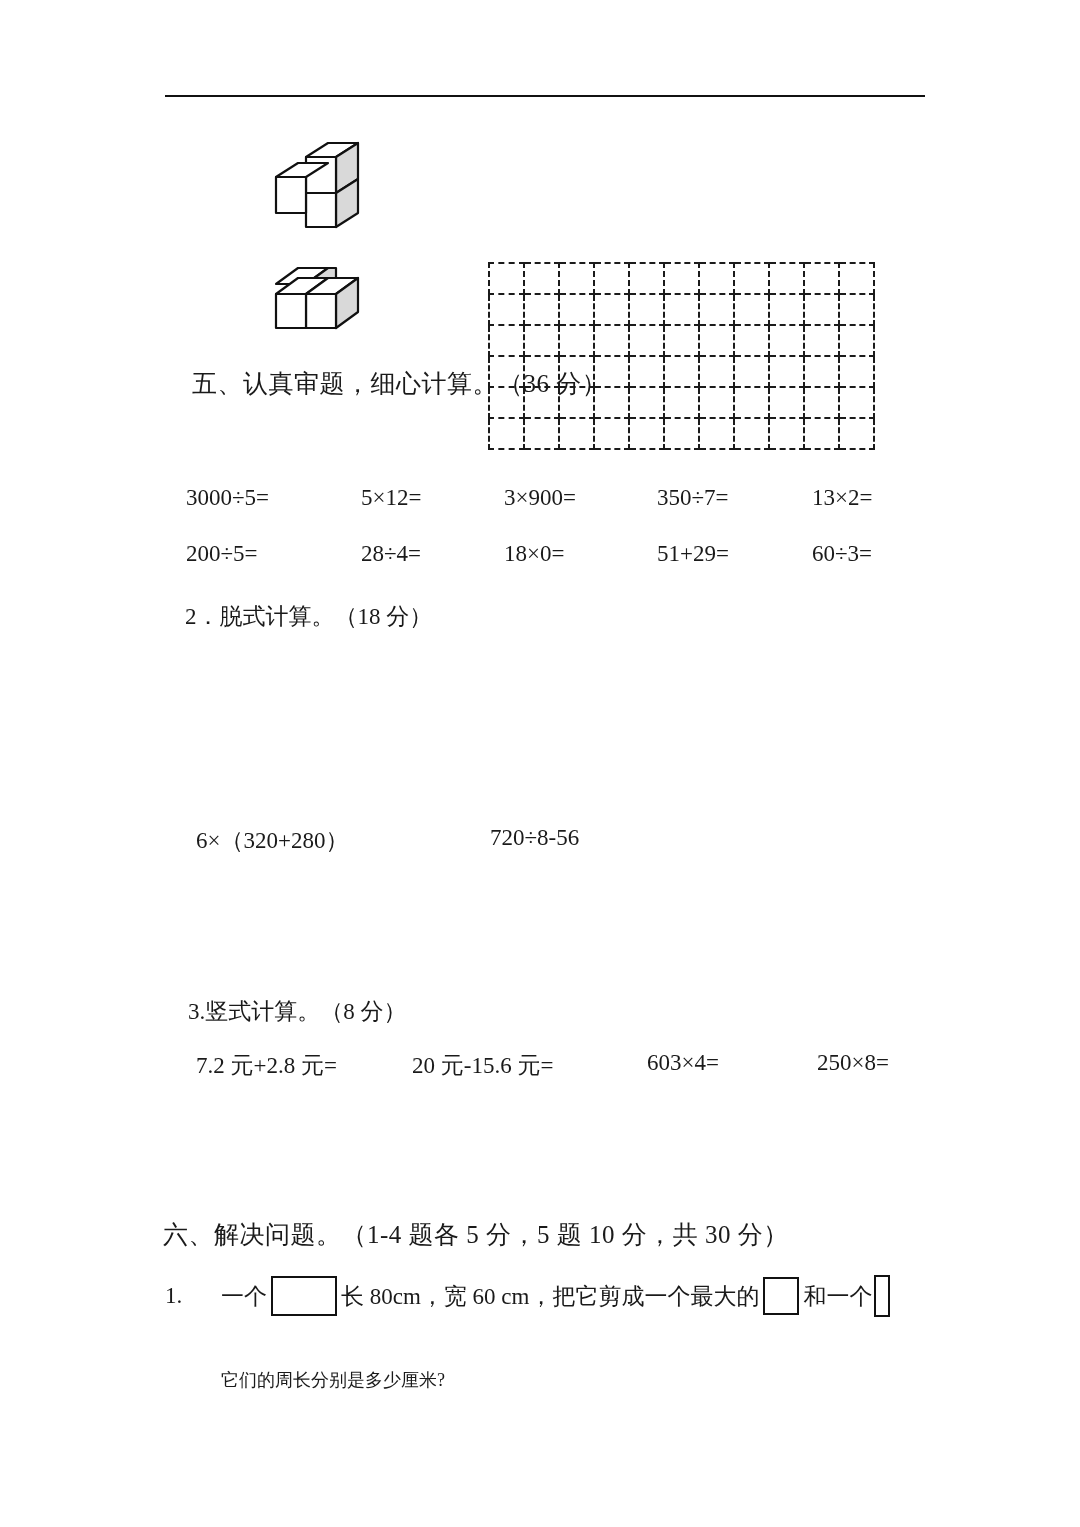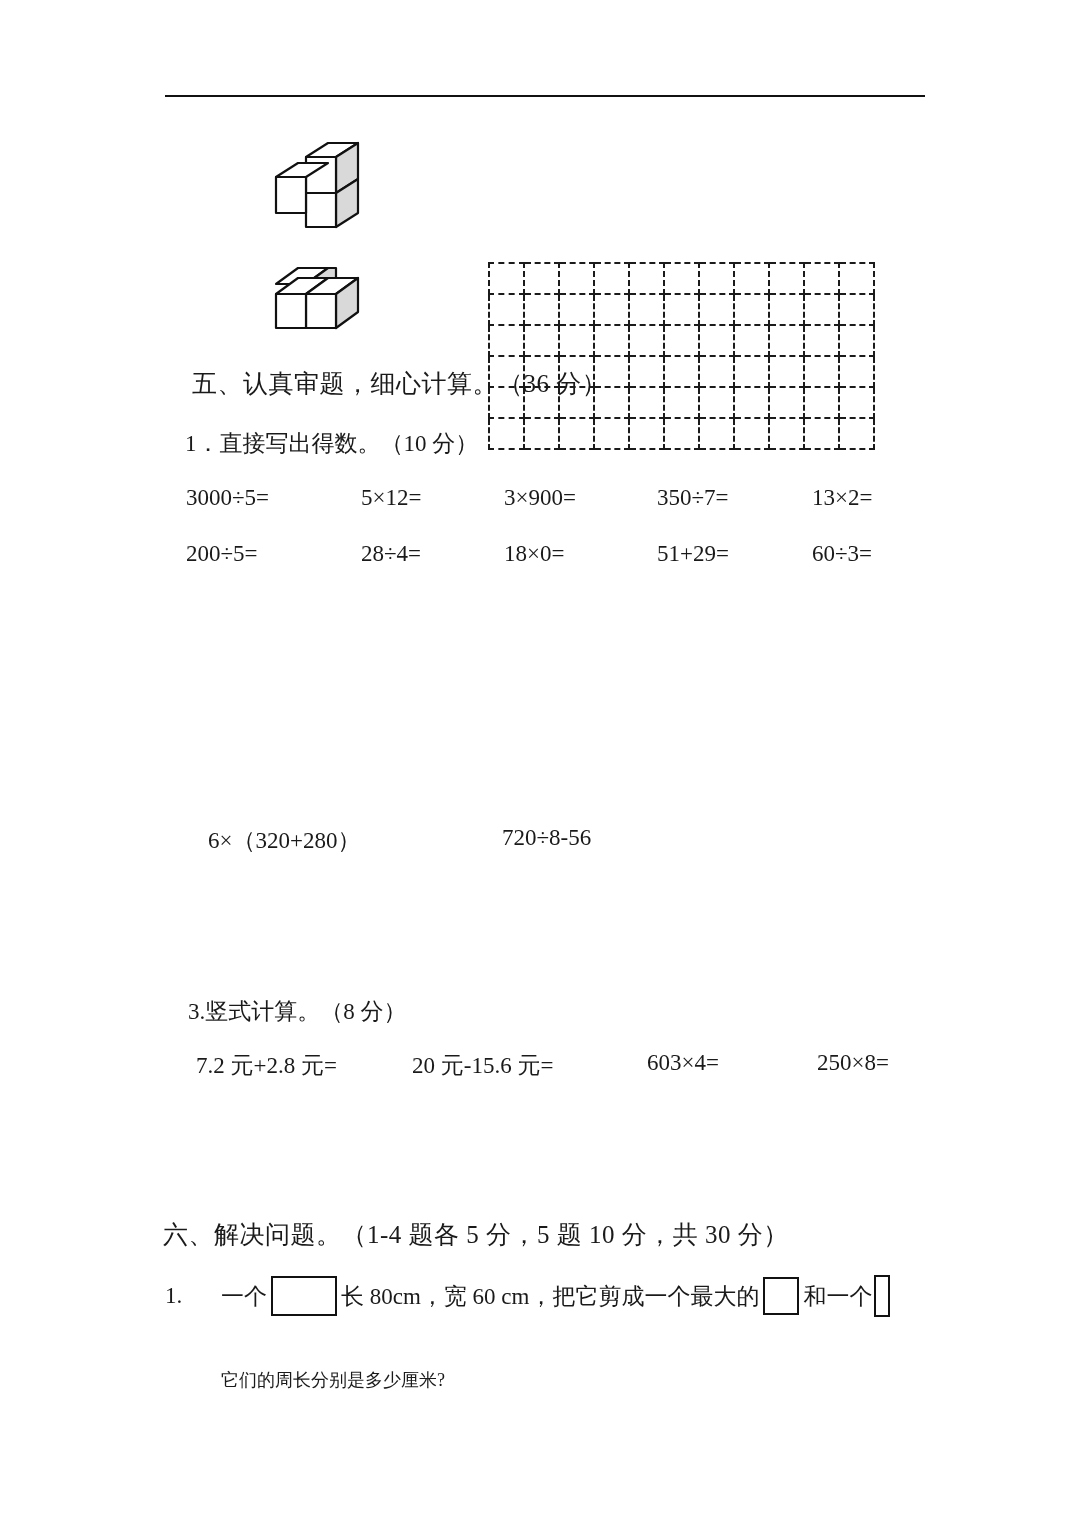--- a/index.html
+++ b/index.html
@@ -254,42 +254,42 @@
               <td></td>
               <td></td>
           </tr>
         </tbody>
       </table>
     </div>
   </div>
 
   <div class="blk section-head" style="left:192px; top:367px;">五、认真审题，细心计算。（36 分）</div>
 
-  <div class="blk sub-head" style="left:185px; top:428px;">1．直接写出得数。（10 分）</div>
 
   <div class="row expr" style="left:186px; top:485px; width:740px;">
     <span style="width:175px;">3000÷5=</span>
     <span style="width:143px;">5×12=</span>
     <span style="width:153px;">3×900=</span>
     <span style="width:155px;">350÷7=</span>
     <span>13×2=</span>
   </div>
 
   <div class="row expr" style="left:186px; top:541px; width:740px;align-items:center;">
     <span style="width:175px;">200÷5=</span>
     <span style="width:143px;">28÷4=</span>
     <span style="width:153px;">18×0=</span>
     <span style="width:155px;">51+29=</span>
     <span>60÷3=</span>
   </div>
 
+  <div class="blk sub-head" style="left:185px; top:601px;">2．脱式计算。（18 分）</div>
 
 
   <div class="row expr" style="left:196px; top:825px; width:700px;">
-    <span style="width:294px;margin-left:12px;">6×（320+280）</span>
+    <span style="width:294px;">6×（320+280）</span>
     <span>720÷8-56</span>
   </div>
 
   <div class="blk sub-head" style="left:188px; top:996px;">3.竖式计算。（8 分）</div>
 
   <div class="row expr" style="left:196px; top:1050px; width:730px;">
     <span style="width:216px;">7.2 元+2.8 元=</span>
     <span style="width:235px;">20 元-15.6 元=</span>
     <span style="width:170px;">603×4=</span>
     <span>250×8=</span>

